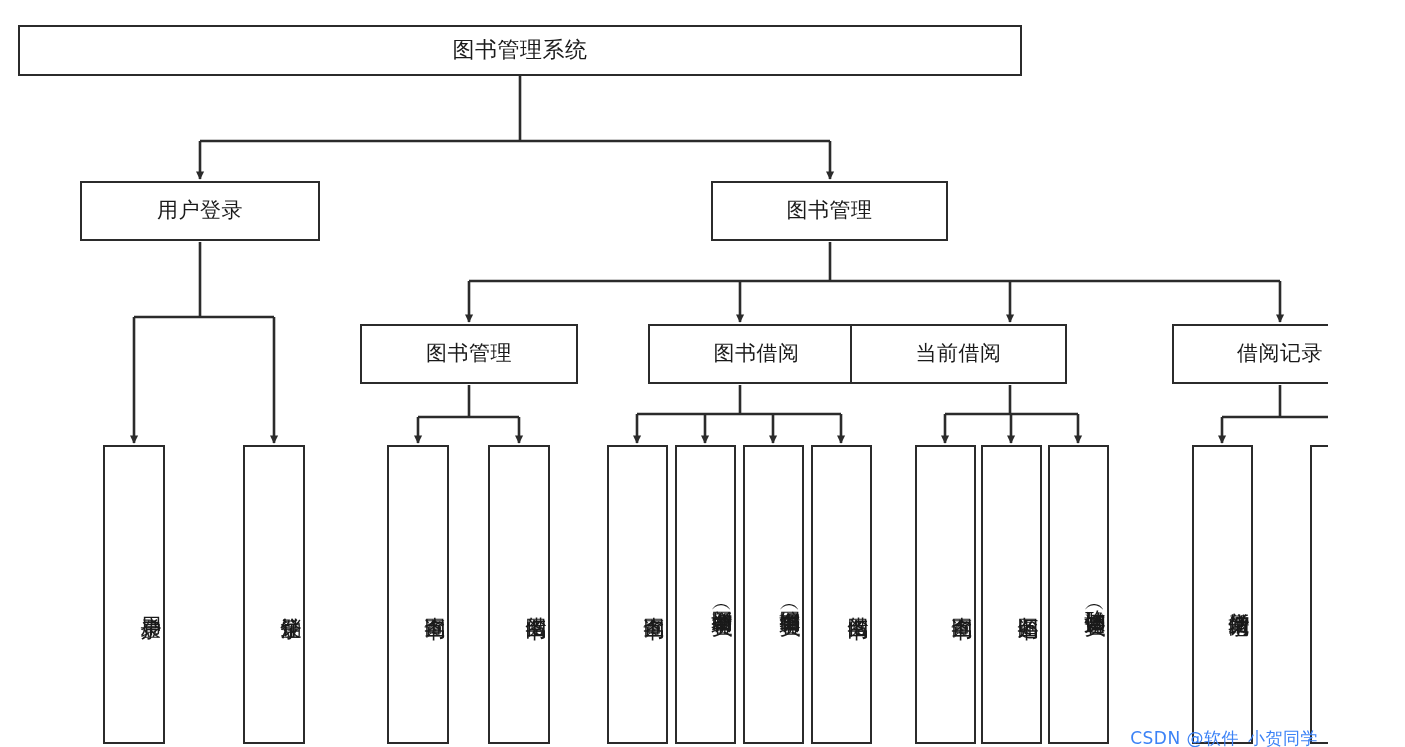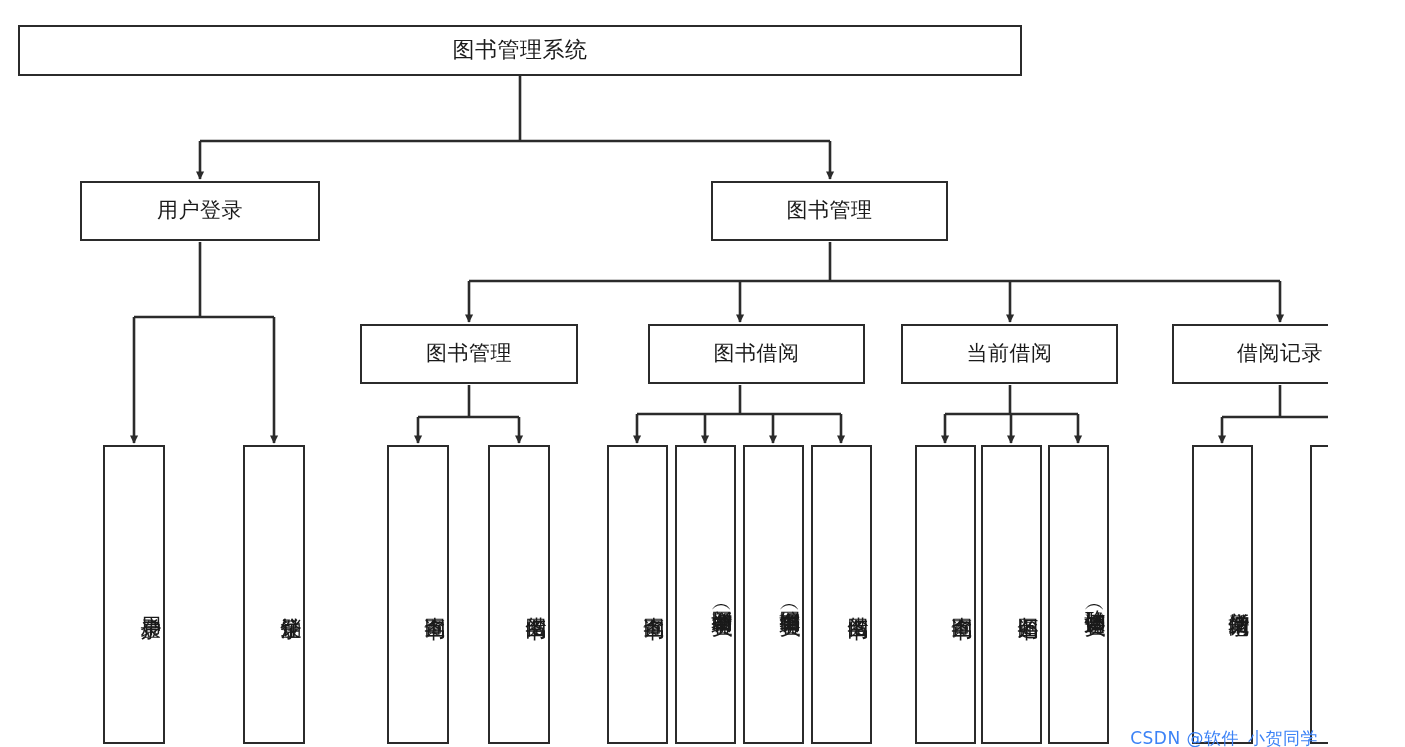--- a/index.html
+++ b/index.html
@@ -142,21 +142,21 @@
   </div>
 
   <div class="node node-h" style="left:360px; top:315px; width:218px; height:60px;">
     <span>图书管理</span>
   </div>
 
   <div class="node node-h" style="left:648px; top:315px; width:217px; height:60px;">
     <span>图书借阅</span>
   </div>
 
-  <div class="node node-h" style="left:901px; top:315px; width:217px; height:60px;">
+  <div class="node node-h" style="left:850px; top:315px; width:217px; height:60px;">
     <span>当前借阅</span>
   </div>
 
   <div class="node node-h" style="left:1172px; top:315px; width:216px; height:60px;font-family:Liberation Serif, serif;">
     <span>借阅记录</span>
   </div>
 
   <div class="node node-v" style="left:103px; top:436px; width:62px; height:299px;">
     <span class="vlabel">用户登录</span>
   </div>

